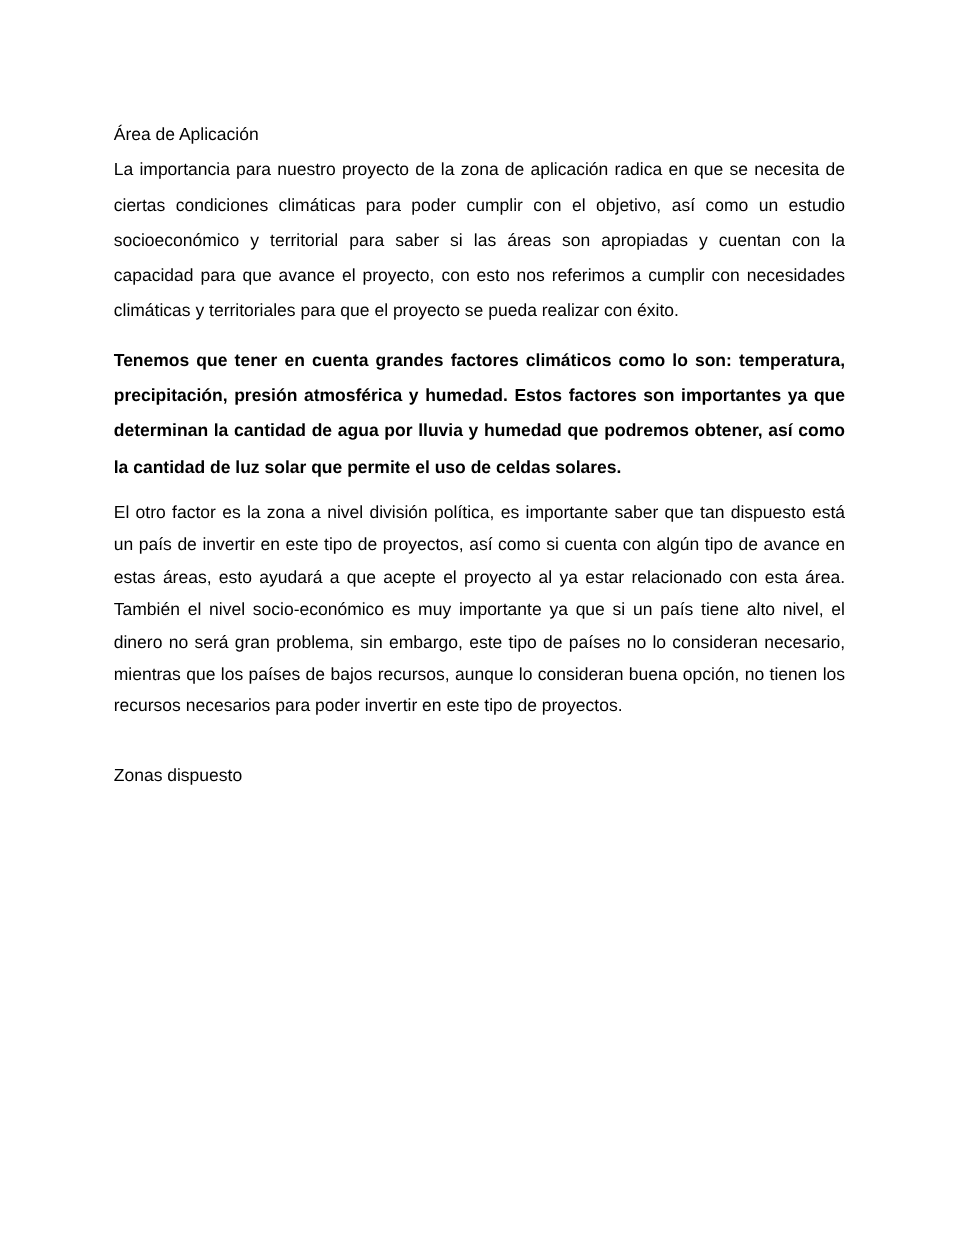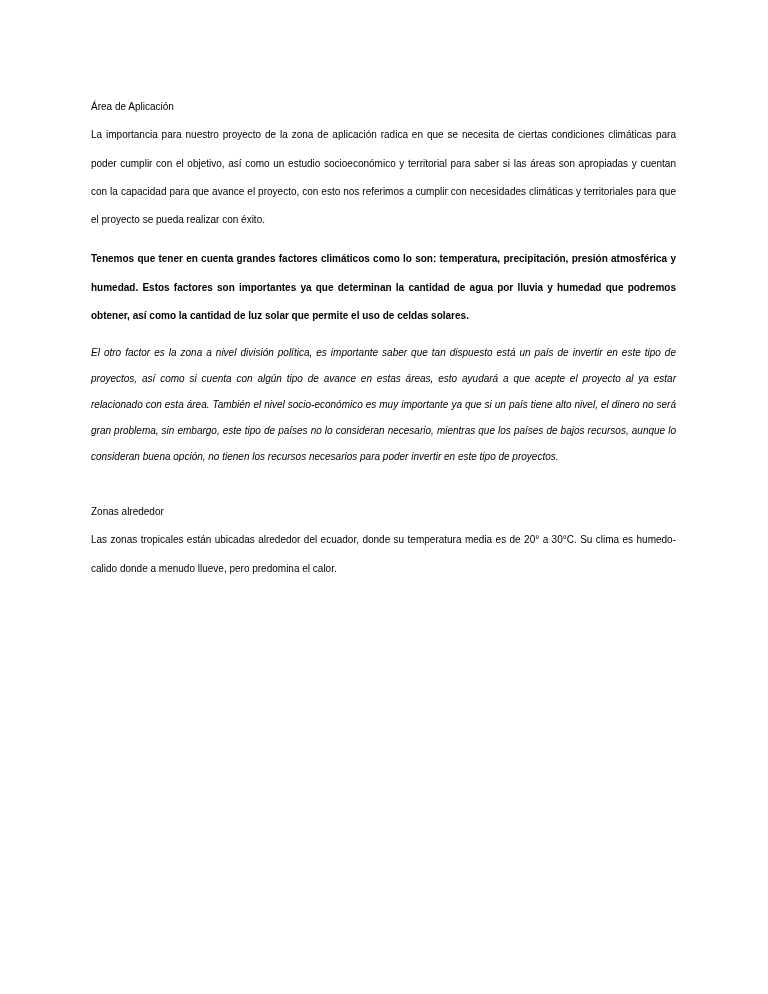--- a/index.html
+++ b/index.html
@@ -9,49 +9,48 @@
   }
   .page {
     position: relative;
     width: 768px;
     height: 994px;
     margin: 0 auto;
     background: #ffffff;
     box-sizing: border-box;
     padding: 93px 92px 0 91px;
     font-family: "Liberation Sans", sans-serif;
-    font-size: 10px;
+    font-size: 14px;
     color: #000000;
     overflow: hidden;
   }
   .page p {
     margin: 0;
     line-height: 28.3px;
   }
   .heading {
     text-align: left;
   }
   .para {
     text-align: justify;
   }
   .gap-sm-1 { margin-top: 11px !important; font-weight: bold; }
   .gap-sm-2 { margin-top: 10px !important; }
   .gap-lg   { margin-top: 28px !important; }
-  .tight    { line-height: 25.9px !important; font-style: italic; }
+  .tight    { line-height: 25.9px !important; }
 </style>
 </head>
 <body>
 
 <div class="page">
 
   <p class="heading">Área de Aplicación</p>
 
   <p class="para">La importancia para nuestro proyecto de la zona de aplicación radica en que se necesita de ciertas condiciones climáticas para poder cumplir con el objetivo, así como un estudio socioeconómico y territorial para saber si las áreas son apropiadas y cuentan con la capacidad para que avance el proyecto, con esto nos referimos a cumplir con necesidades climáticas y territoriales para que el proyecto se pueda realizar con éxito.</p>
 
   <p class="para gap-sm-1">Tenemos que tener en cuenta grandes factores climáticos como lo son: temperatura, precipitación, presión atmosférica y humedad. Estos factores son importantes ya que determinan la cantidad de agua por lluvia y humedad que podremos obtener, así como la cantidad de luz solar que permite el uso de celdas solares.</p>
 
   <p class="para gap-sm-2 tight">El otro factor es la zona a nivel división política, es importante saber que tan dispuesto está un país de invertir en este tipo de proyectos, así como si cuenta con algún tipo de avance en estas áreas, esto ayudará a que acepte el proyecto al ya estar relacionado con esta área. También el nivel socio-económico es muy importante ya que si un país tiene alto nivel, el dinero no será gran problema, sin embargo, este tipo de países no lo consideran necesario, mientras que los países de  bajos recursos, aunque lo consideran buena opción, no tienen los recursos necesarios para poder invertir en este tipo de proyectos.</p>
 
-  <p class="heading gap-lg">Zonas alrededor</p>
+  <p class="heading gap-lg">Zonas dispuesto</p>
 
-  <p class="para">Las zonas tropicales  están ubicadas alrededor del ecuador, donde su temperatura media es de 20° a 30°C. Su clima es humedo-calido donde a menudo llueve, pero predomina el calor.</p>
 
 </div>
 
 </body></html>

